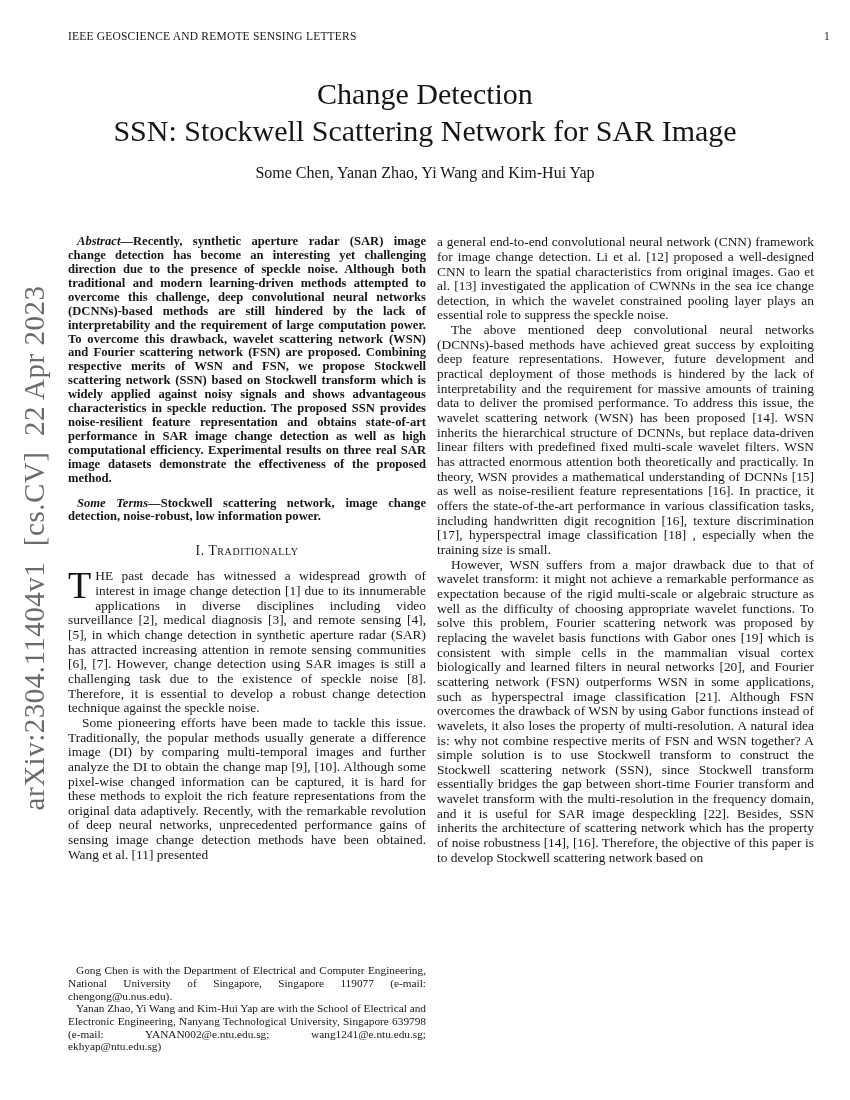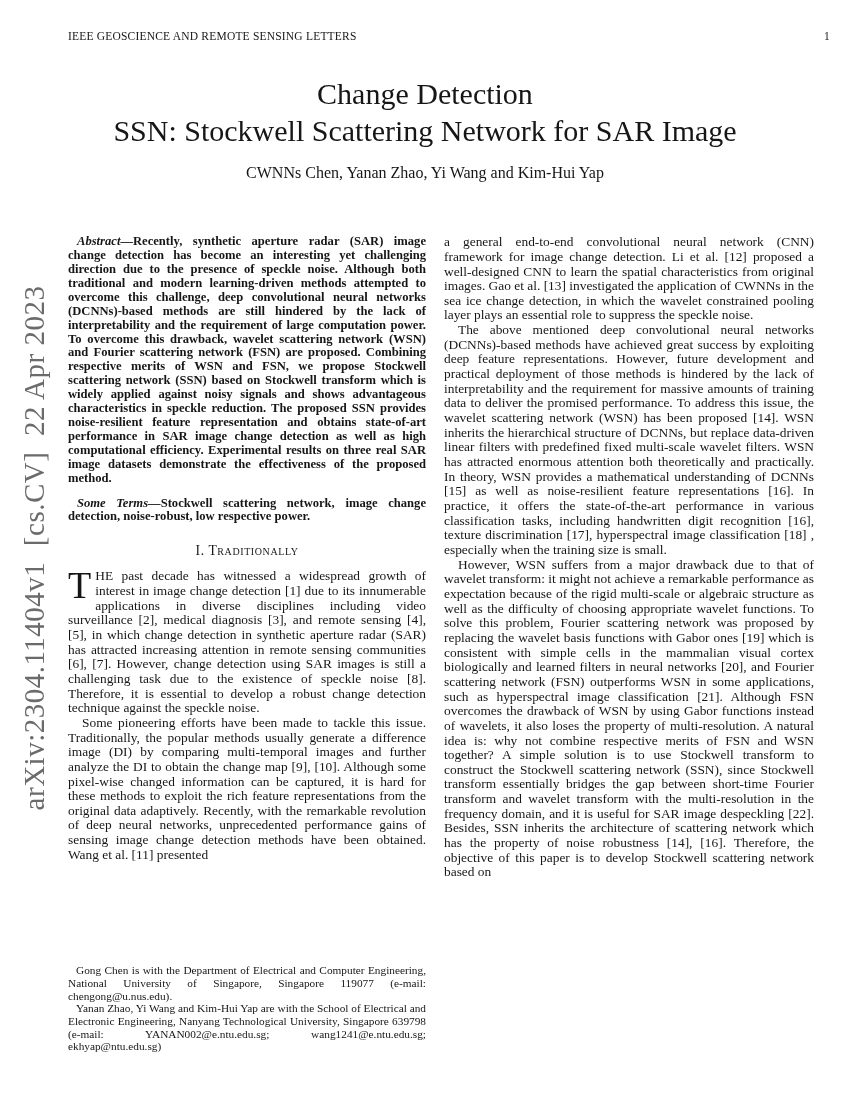--- a/index.html
+++ b/index.html
@@ -25,21 +25,21 @@
   .running-head{
     display:flex;justify-content:space-between;
     padding:30px 20px 0 68px;
     font-size:11.5px;
     letter-spacing:.2px;
   }
   .title-block{margin-top:34px;text-align:center;font-size:30px;line-height:1.22;}
   .title-block span{display:block;}
   .authors{margin-top:15px;text-align:center;font-size:16px;}
   .columns{
-    display:flex;gap:18px;
+    display:flex;gap:11px;
     margin-top:53px;
     padding:0 36px 0 68px;
   }
   .col{text-align:justify;}
   .col-left{width:358px;height:818px;display:flex;flex-direction:column;}
   .col-right{flex:1;font-size:13.4px;line-height:14.65px;}
   .abstract p, .index-terms p{
     margin:0;
     font-size:12.6px;line-height:13.9px;
     font-weight:bold;
@@ -81,32 +81,32 @@
   <div class="running-head">
     <span>IEEE GEOSCIENCE AND REMOTE SENSING LETTERS</span>
     <span>1</span>
   </div>
 
   <div class="title-block">
     <span>Change Detection</span>
     <span>SSN: Stockwell Scattering Network for SAR Image</span>
   </div>
 
-  <div class="authors">CWNNs Chen, Yanan Zhao, Yi Wang and Kim-Hui Yap</div>
+  <div class="authors">Some Chen, Yanan Zhao, Yi Wang and Kim-Hui Yap</div>
 
   <div class="columns">
 
     <div class="col col-left">
 
       <div class="abstract">
         <p><span class="lead-in">Abstract—</span><span>Recently, synthetic aperture radar (SAR) image change detection has become an interesting yet challenging direction due to the presence of speckle noise. Although both traditional and modern learning-driven methods attempted to overcome this challenge, deep convolutional neural networks (DCNNs)-based methods are still hindered by the lack of interpretability and the requirement of large computation power. To overcome this drawback, wavelet scattering network (WSN) and Fourier scattering network (FSN) are proposed. Combining respective merits of WSN and FSN, we propose Stockwell scattering network (SSN) based on Stockwell transform which is widely applied against noisy signals and shows advantageous characteristics in speckle reduction. The proposed SSN provides noise-resilient feature representation and obtains state-of-art performance in SAR image change detection as well as high computational efficiency. Experimental results on three real SAR image datasets demonstrate the effectiveness of the proposed method.</span></p>
       </div>
 
       <div class="index-terms">
-        <p><span class="lead-in">Some Terms—</span><span>Stockwell scattering network, image change detection, noise-robust, low respective power.</span></p>
+        <p><span class="lead-in">Some Terms—</span><span>Stockwell scattering network, image change detection, noise-robust, low information power.</span></p>
       </div>
 
       <h2 class="section-heading">I. Traditionally</h2>
 
       <div class="bodytext">
         <p><span class="dropcap">T</span><span>HE past decade has witnessed a widespread growth of interest in image change detection [1] due to its innumerable applications in diverse disciplines including video surveillance [2], medical diagnosis [3], and remote sensing [4], [5], in which change detection in synthetic aperture radar (SAR) has attracted increasing attention in remote sensing communities [6], [7]. However, change detection using SAR images is still a challenging task due to the existence of speckle noise [8]. Therefore, it is essential to develop a robust change detection technique against the speckle noise.</span></p>
         <p class="indent">Some pioneering efforts have been made to tackle this issue. Traditionally, the popular methods usually generate a difference image (DI) by comparing multi-temporal images and further analyze the DI to obtain the change map [9], [10]. Although some pixel-wise changed information can be captured, it is hard for these methods to exploit the rich feature representations from the original data adaptively. Recently, with the remarkable revolution of deep neural networks, unprecedented performance gains of sensing image change detection methods have been obtained. Wang et al. [11] presented</p>
       </div>
 
       <div class="footnote">

